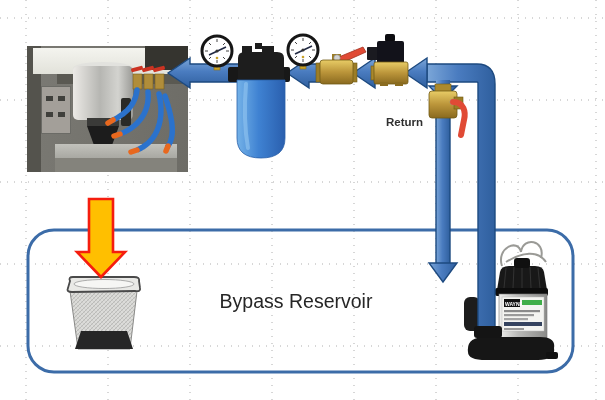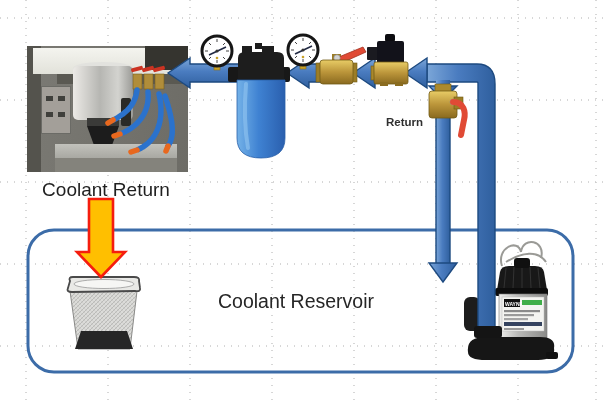--- a/index.html
+++ b/index.html
@@ -244,17 +244,16 @@
       <rect x="435" y="84" width="16" height="9" fill="#ab8a2e" stroke="#715a15" stroke-width="0.6"></rect>
       <rect x="429" y="91" width="28" height="27" rx="3" fill="url(#gradBrass)" stroke="#715a15" stroke-width="0.8"></rect>
       <rect x="454" y="97" width="9" height="12" fill="#9c7d26" stroke="#715a15" stroke-width="0.6"></rect>
       <circle cx="453" cy="102" r="3" fill="#d2d2d0" stroke="#8a8a88" stroke-width="0.6"></circle>
       <path d="M453,102 C464,102 466,112 464,120 L461,135" fill="none" stroke="#e04a35" stroke-width="6" stroke-linecap="round"></path>
     </g>
 
     <path d="M89,199 L113,199 L113,252 L125,252 L101,277 L77,252 L89,252 Z" fill="#ffbf00" stroke="#f51d0e" stroke-width="2.6"></path>
   </svg>
 
-  <div class="lbl" id="lbl-return">Coolant Return</div>
   <div class="lbl" id="lbl-bypass">Return</div>
-  <div class="lbl" id="lbl-reservoir">Coolant Reservoir</div>
+  <div class="lbl" id="lbl-reservoir">Bypass Reservoir</div>
 
 </div>
 
 </body></html>

